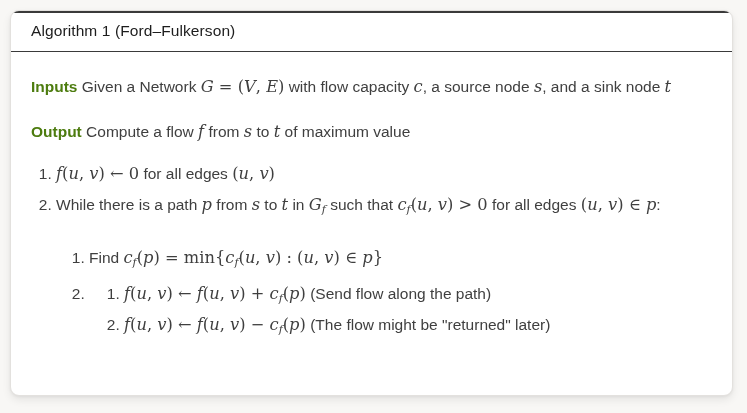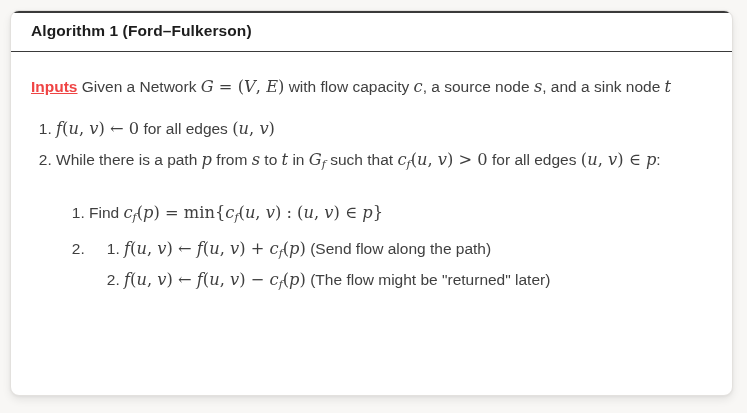--- a/index.html
+++ b/index.html
@@ -22,38 +22,38 @@
     overflow: hidden;
   }
   .card-header {
     border-top: 2px solid #3a3a3a;
     border-bottom: 1.5px solid #3a3a3a;
     padding: 9px 20px 11px;
   }
   .title {
     margin: 0;
     font-size: 15.5px;
-    font-weight: 700;
+    font-weight: 400;
     color: #1d1d1d;
     letter-spacing: .1px;
   }
   .card-body {
     padding: 2px 20px 0;
     font-size: 15.5px;
     line-height: 26px;
   }
   .line { margin: 20px 0 0; }
   .line + .line { margin-top: 19px; }
   ol { margin: 0; padding: 0; list-style: decimal; }
   ol.lvl1 { margin-top: 16px; padding-left: 25px; }
   ol.lvl2 { margin-top: 27px; padding-left: 33px; }
   ol.lvl3 { margin-top: 10px; padding-left: 35px; }
   li + li { margin-top: 5px; }
   li::marker { color: #3f3f3f; }
-  .b { font-weight: 700; color: #ef4444; text-decoration: underline; }
+  .b { font-weight: 700; color: #4d7c0f; }
   .i { }
   .math {
     font-family: "DejaVu Serif", "Liberation Serif", serif;
     font-size: 1.05em;
     text-align: center;
   }
   .mi { font-style: italic; }
   .math sub {
     font-size: 0.68em;
     line-height: 0;
@@ -63,20 +63,21 @@
 </head>
 <body>
 
 <div class="page">
   <section class="card">
     <header class="card-header">
       <h1 class="title">Algorithm 1 (Ford–Fulkerson)</h1>
     </header>
     <div class="card-body">
       <p class="line"><span class="b">Inputs</span><span> Given a Network </span><span class="math"><span class="mi">G</span><span> </span><span>=</span><span> </span><span>(</span><span class="mi">V</span><span>,</span><span> </span><span class="mi">E</span><span>)</span></span><span> with flow capacity </span><span class="math"><span class="mi">c</span></span><span>, a source node </span><span class="math"><span class="mi">s</span></span><span>, and a sink node </span><span class="math"><span class="mi">t</span></span></p>
+      <p class="line"><span class="b">Output</span><span> Compute a flow </span><span class="math"><span class="mi">f</span></span><span> from </span><span class="math"><span class="mi">s</span></span><span> to </span><span class="math"><span class="mi">t</span></span><span> of maximum value</span></p>
       <ol class="lvl1">
         <li><span class="math"><span class="mi">f</span><span>(</span><span class="mi">u</span><span>,</span><span> </span><span class="mi">v</span><span>)</span><span> </span><span>←</span><span> </span><span>0</span></span><span> for all edges </span><span class="math"><span>(</span><span class="mi">u</span><span>,</span><span> </span><span class="mi">v</span><span>)</span></span></li>
         <li>
           <span><span>While there is a path </span><span class="math"><span class="mi">p</span></span><span> from </span><span class="math"><span class="mi">s</span></span><span> to </span><span class="math"><span class="mi">t</span></span><span> in </span><span class="math"><span class="mi">G</span><sub class="mi">f</sub></span><span> such that </span><span class="math"><span class="mi">c</span><sub class="mi">f</sub><span>(</span><span class="mi">u</span><span>,</span><span> </span><span class="mi">v</span><span>)</span><span> </span><span>&gt;</span><span> </span><span>0</span></span><span> for all edges </span><span class="math"><span>(</span><span class="mi">u</span><span>,</span><span> </span><span class="mi">v</span><span>)</span><span> </span><span>∈</span><span> </span><span class="mi">p</span></span><span>:</span></span>
           <ol class="lvl2">
             <li><span>Find </span><span class="math"><span class="mi">c</span><sub class="mi">f</sub><span>(</span><span class="mi">p</span><span>)</span><span> </span><span>=</span><span> </span></span><span class="math"><span>m</span><span>i</span><span>n</span></span><span class="math"><span>{</span><span class="mi">c</span><sub class="mi">f</sub><span>(</span><span class="mi">u</span><span>,</span><span> </span><span class="mi">v</span><span>)</span><span> </span><span>:</span><span> </span><span>(</span><span class="mi">u</span><span>,</span><span> </span><span class="mi">v</span><span>)</span><span> </span><span>∈</span><span> </span><span class="mi">p</span><span>}</span></span></li>
             <li>
               <ol class="lvl3">
                 <li><span class="math"><span class="mi">f</span><span>(</span><span class="mi">u</span><span>,</span><span> </span><span class="mi">v</span><span>)</span><span> </span><span>←</span><span> </span><span class="mi">f</span><span>(</span><span class="mi">u</span><span>,</span><span> </span><span class="mi">v</span><span>)</span><span> </span><span>+</span><span> </span><span class="mi">c</span><sub class="mi">f</sub><span>(</span><span class="mi">p</span><span>)</span></span><span> </span><span class="i">(Send flow along the path)</span></li>
                 <li><span class="math"><span class="mi">f</span><span>(</span><span class="mi">u</span><span>,</span><span> </span><span class="mi">v</span><span>)</span><span> </span><span>←</span><span> </span><span class="mi">f</span><span>(</span><span class="mi">u</span><span>,</span><span> </span><span class="mi">v</span><span>)</span><span> </span><span>−</span><span> </span><span class="mi">c</span><sub class="mi">f</sub><span>(</span><span class="mi">p</span><span>)</span></span><span> </span><span class="i">(The flow might be "returned" later)</span></li>

